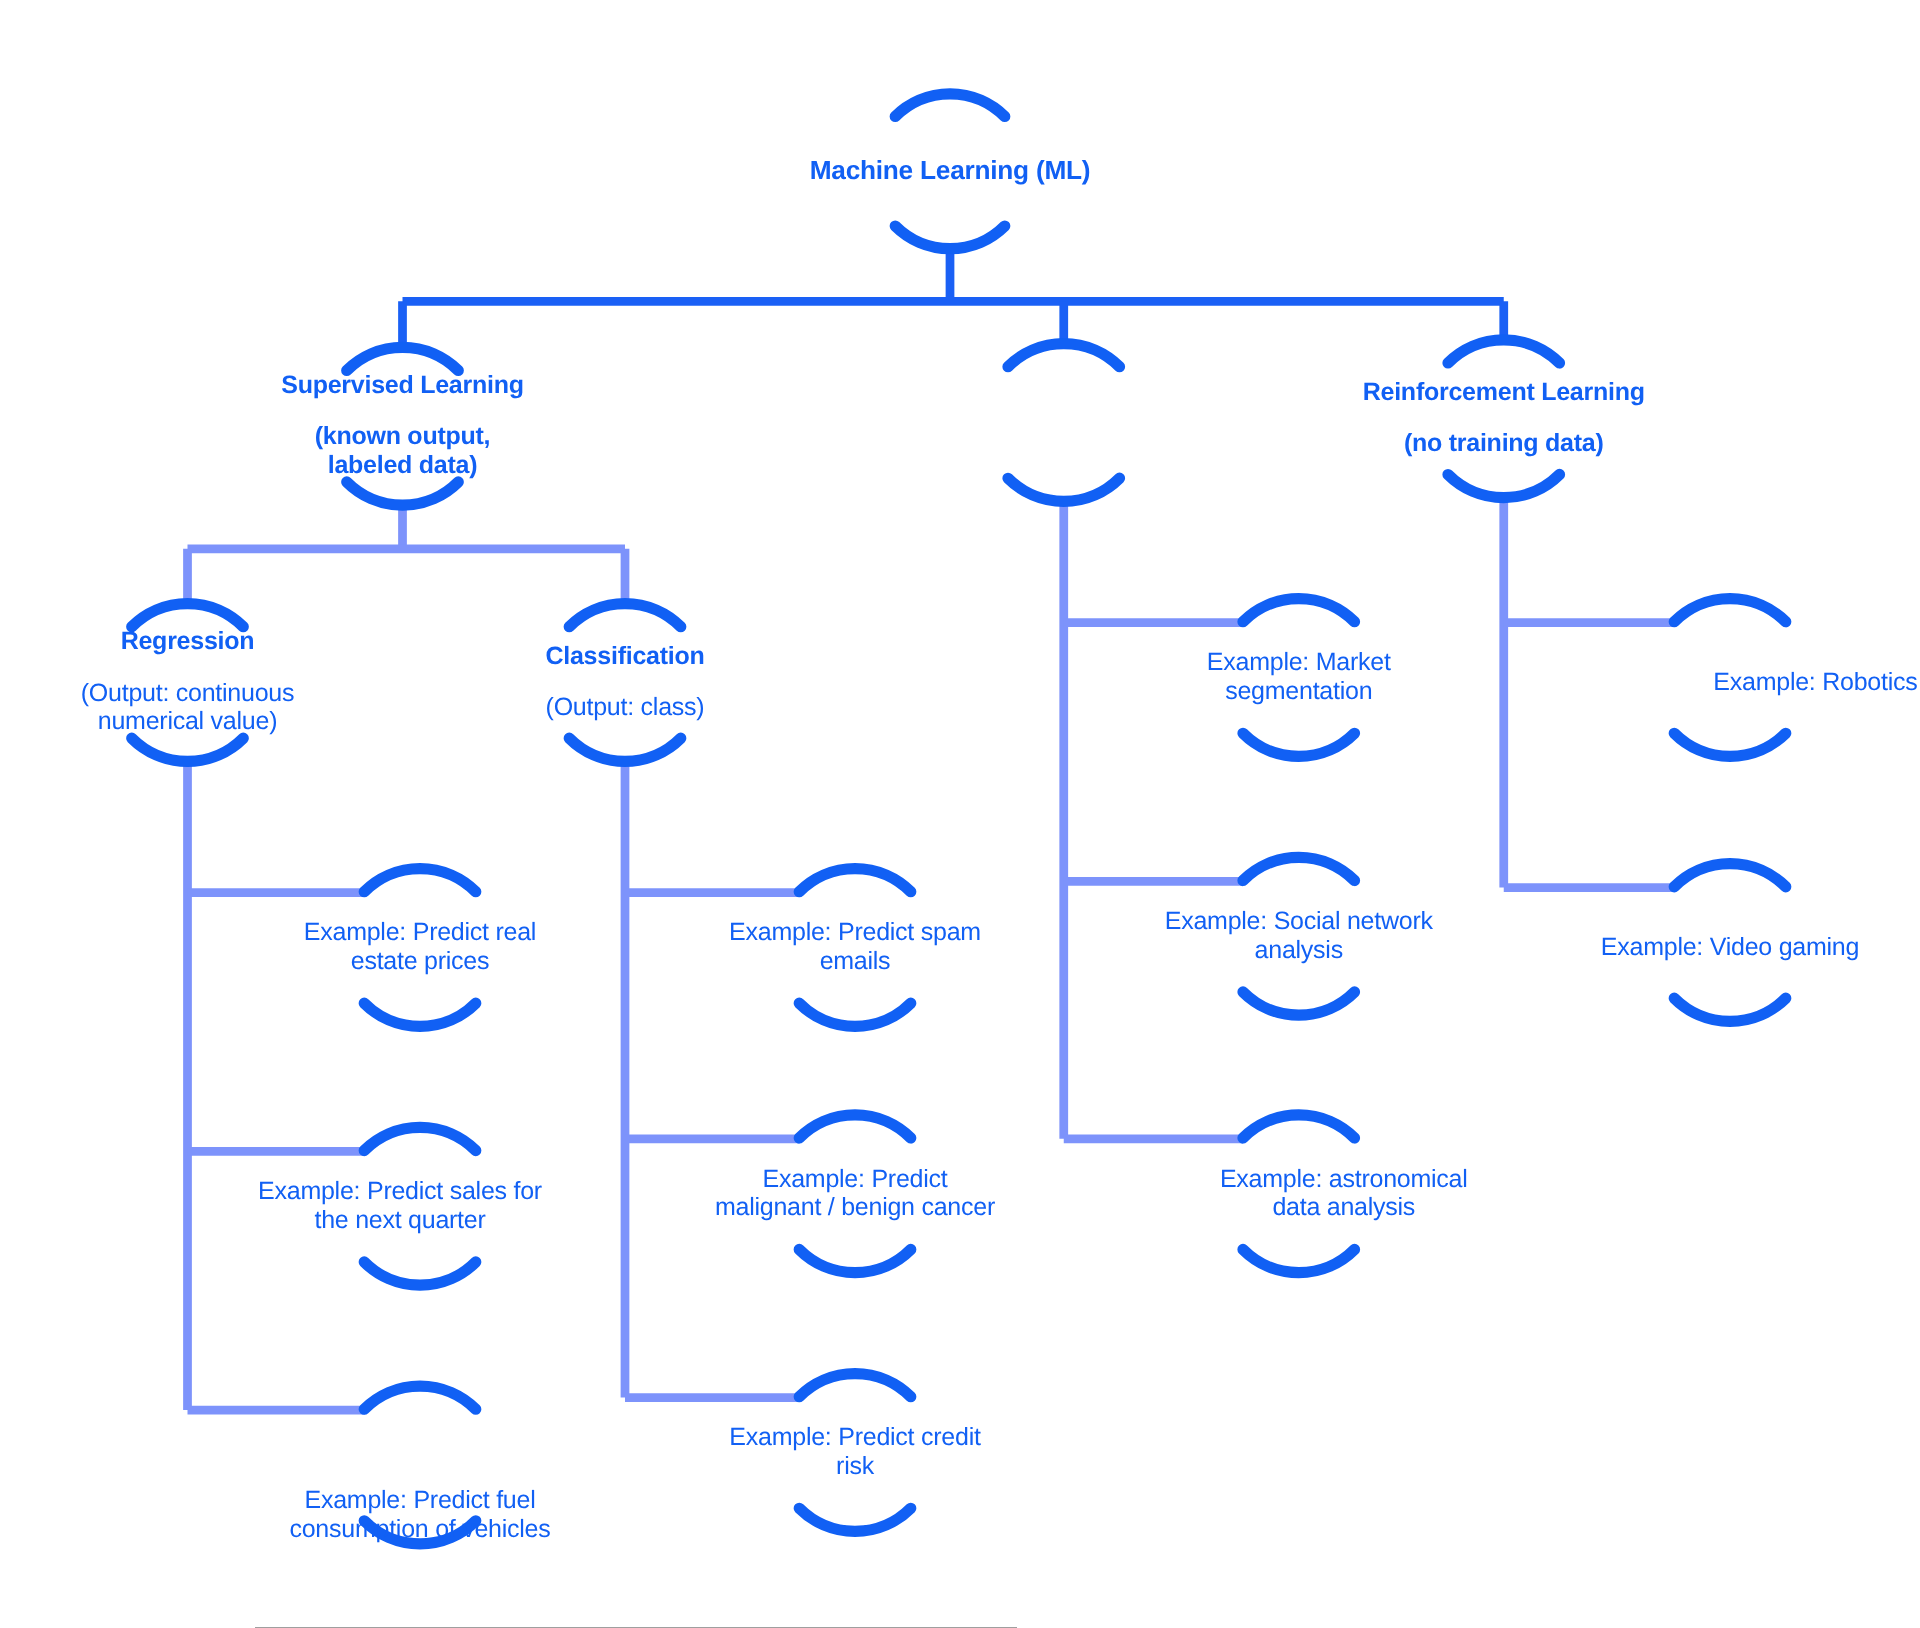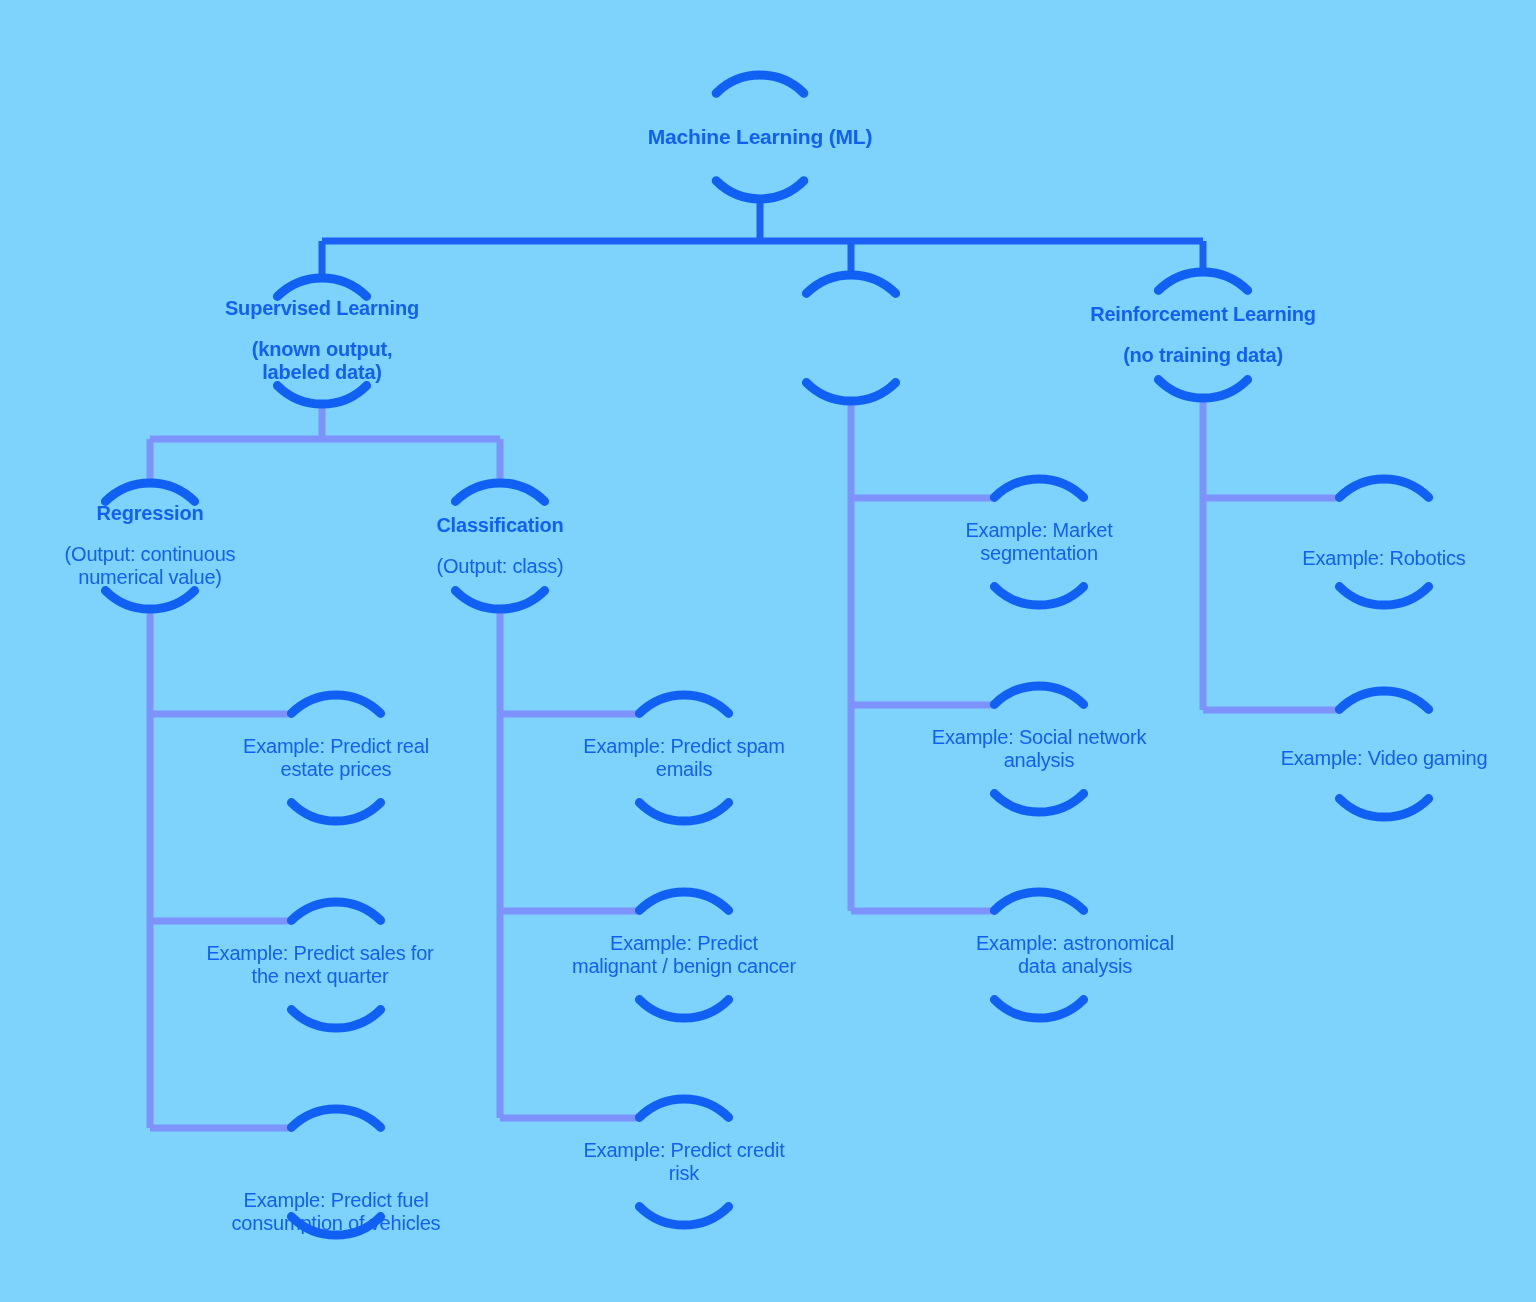--- a/index.html
+++ b/index.html
@@ -1,18 +1,18 @@
 <!DOCTYPE html>
 <html><head>
 <meta charset="utf-8">
 <style>
   html,body{margin:0;padding:0;background:#000;}
   body{width:1536px;height:1302px;overflow:hidden;
        font-family:"Liberation Sans",sans-serif;}
-  #stage{position:relative;width:1536px;height:1302px;background:#7dd3fc;}
+  #stage{position:relative;width:1536px;height:1302px;background:#ffffff;}
   svg#diagram{position:absolute;inset:0;width:1536px;height:1302px;display:block;}
   .node-label{
     position:absolute;
     text-align:center;
     color:#1160f4;
     line-height:1.14;
     letter-spacing:-0.2px;
     transform:translate(-50%,-50%);
     pointer-events:none;
     white-space:pre-line;
@@ -195,17 +195,17 @@
 
   <div class="node-label lbl-leaf" style="left:1039px;top:542px;width:300px;">Example: Market
 segmentation</div>
 
   <div class="node-label lbl-leaf" style="left:1039px;top:749px;width:320px;">Example: Social network
 analysis</div>
 
   <div class="node-label lbl-leaf" style="left:1075px;top:955px;width:320px;">Example: astronomical
 data analysis</div>
 
-  <div class="node-label lbl-leaf" style="left:1384px;top:558px;width:300px;">Example: Robotics</div>
+  <div class="node-label lbl-leaf" style="left:1384px;top:546px;width:300px;text-align:right;">Example: Robotics</div>
 
   <div class="node-label lbl-leaf" style="left:1384px;top:758px;width:300px;">Example: Video gaming</div>
 
 </div>
 
 </body></html>

